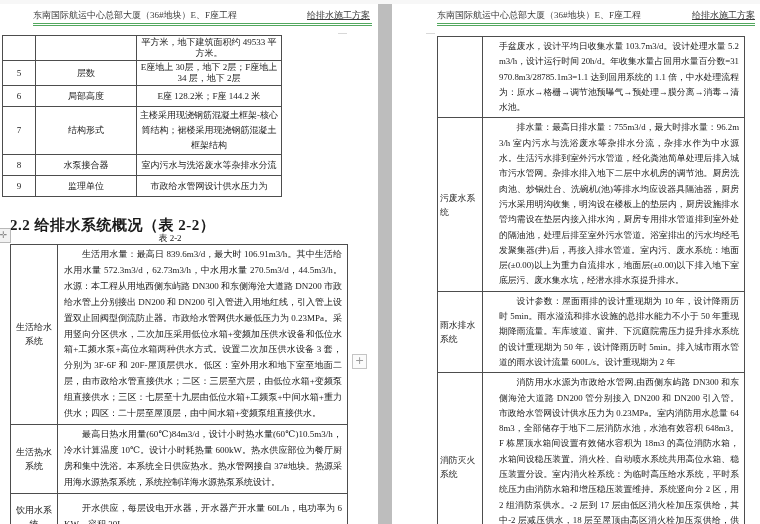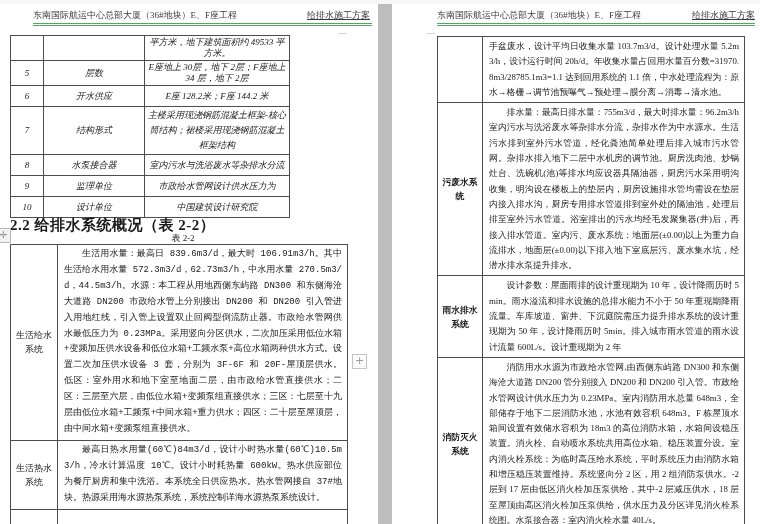--- a/index.html
+++ b/index.html
@@ -26,39 +26,39 @@
   
   .cropmark{position:absolute;height:1px;background:#d8d8d8;width:9px;top:29px;}
   .page-left .cropmark{left:338px;}
   .page-right .cropmark{left:34px;}
 
   
   table{border-collapse:collapse;table-layout:fixed;background:#fff;}
   td{border:1px solid #4d4d4d;vertical-align:middle;word-break:break-all;}
 
   
-  .t1{position:absolute;left:10px;top:31px;width:280px;font-size:9px;font-style:italic;}
+  .t1{position:absolute;left:2px;top:31px;width:280px;font-size:9px;}
   .t1 td{text-align:center;padding:1px 3px;height:18px;line-height:11px;}
   .t1 .c-num{width:26px;}
   .t1 .c-label{width:94px;text-align:center;}
   .t1 .r-double td{height:34px;line-height:15px;}
 
   .sec-heading{position:absolute;left:10px;top:212px;font-size:15px;font-weight:bold;letter-spacing:0.5px;}
-  .t2-caption{position:absolute;left:14px;top:228px;width:338px;text-align:center;font-size:9px;}
+  .t2-caption{position:absolute;left:1px;top:228px;width:338px;text-align:center;font-size:9px;}
 
   
   .t2{position:absolute;left:10px;top:240px;width:338px;font-size:9px;}
-  .t2 td.lbl{width:42px;text-align:center;padding:15px 2px;line-height:14px;}
-  .t2 td.txt{padding:2px 5px 2px 6px;line-height:15.9px;text-align:justify;font-family:Liberation Mono, monospace;}
+  .t2 td.lbl{width:42px;text-align:center;padding:9px 2px;line-height:14px;}
+  .t2 td.txt{padding:2px 5px 2px 6px;line-height:15.9px;text-align:justify;}
   .t2 td.txt p{margin:0;text-indent:2em;}
 
   
   .t3{position:absolute;left:45px;top:32px;width:308px;font-size:8.8px;}
-  .t3 td.lbl{width:40px;text-align:center;padding:1px 2px;line-height:14px;font-weight:bold;}
-  .t3 td.txt{padding:2px 5px 2px 6px;line-height:15.3px;text-align:justify;}
+  .t3 td.lbl{width:40px;padding:1px 2px;line-height:14px;}
+  .t3 td.txt{padding:2px 5px 2px 16px;line-height:15.3px;text-align:justify;}
   .t3 td.txt p{margin:0;text-indent:2em;}
   .t3 td.txt p.no-indent{text-indent:0;}
 
   
   .move-handle{
     position:absolute;left:-4px;top:224px;width:13px;height:13px;
     border:1px solid #b8b8b8;background:#f2f2f2;color:#8a8a8a;
     font-size:9px;line-height:13px;text-align:center;
     font-family:"DejaVu Sans",sans-serif;
   }
@@ -89,42 +89,37 @@
       <td class="c-label"></td>
       <td>平方米，地下建筑面积约 49533 平方米。</td>
     </tr>
     <tr>
       <td class="c-num">5</td>
       <td class="c-label">层数</td>
       <td>E座地上 30层，地下 2层；F座地上 34 层，地下 2层</td>
     </tr>
     <tr>
       <td class="c-num">6</td>
-      <td class="c-label">开水供应</td>
+      <td class="c-label">局部高度</td>
       <td>E座 128.2米；F座 144.2 米</td>
     </tr>
     <tr class="r-double">
       <td class="c-num">7</td>
       <td class="c-label">结构形式</td>
       <td>主楼采用现浇钢筋混凝土框架-核心筒结构；裙楼采用现浇钢筋混凝土框架结构</td>
     </tr>
     <tr>
       <td class="c-num">8</td>
       <td class="c-label">水泵接合器</td>
       <td>室内污水与洗浴废水等杂排水分流</td>
     </tr>
     <tr>
       <td class="c-num">9</td>
       <td class="c-label">监理单位</td>
       <td>市政给水管网设计供水压力为</td>
-    </tr>
-    <tr>
-      <td class="c-num">10</td>
-      <td class="c-label">设计单位</td>
-      <td>中国建筑设计研究院</td>
     </tr>
   </tbody>
     </table>
 
   <div class="sec-heading">2.2 给排水系统概况（表 2-2）</div>
   <div class="t2-caption">表 2-2</div>
 
   <div class="move-handle">✛</div>
   <div class="plus-handle">+</div>
 

